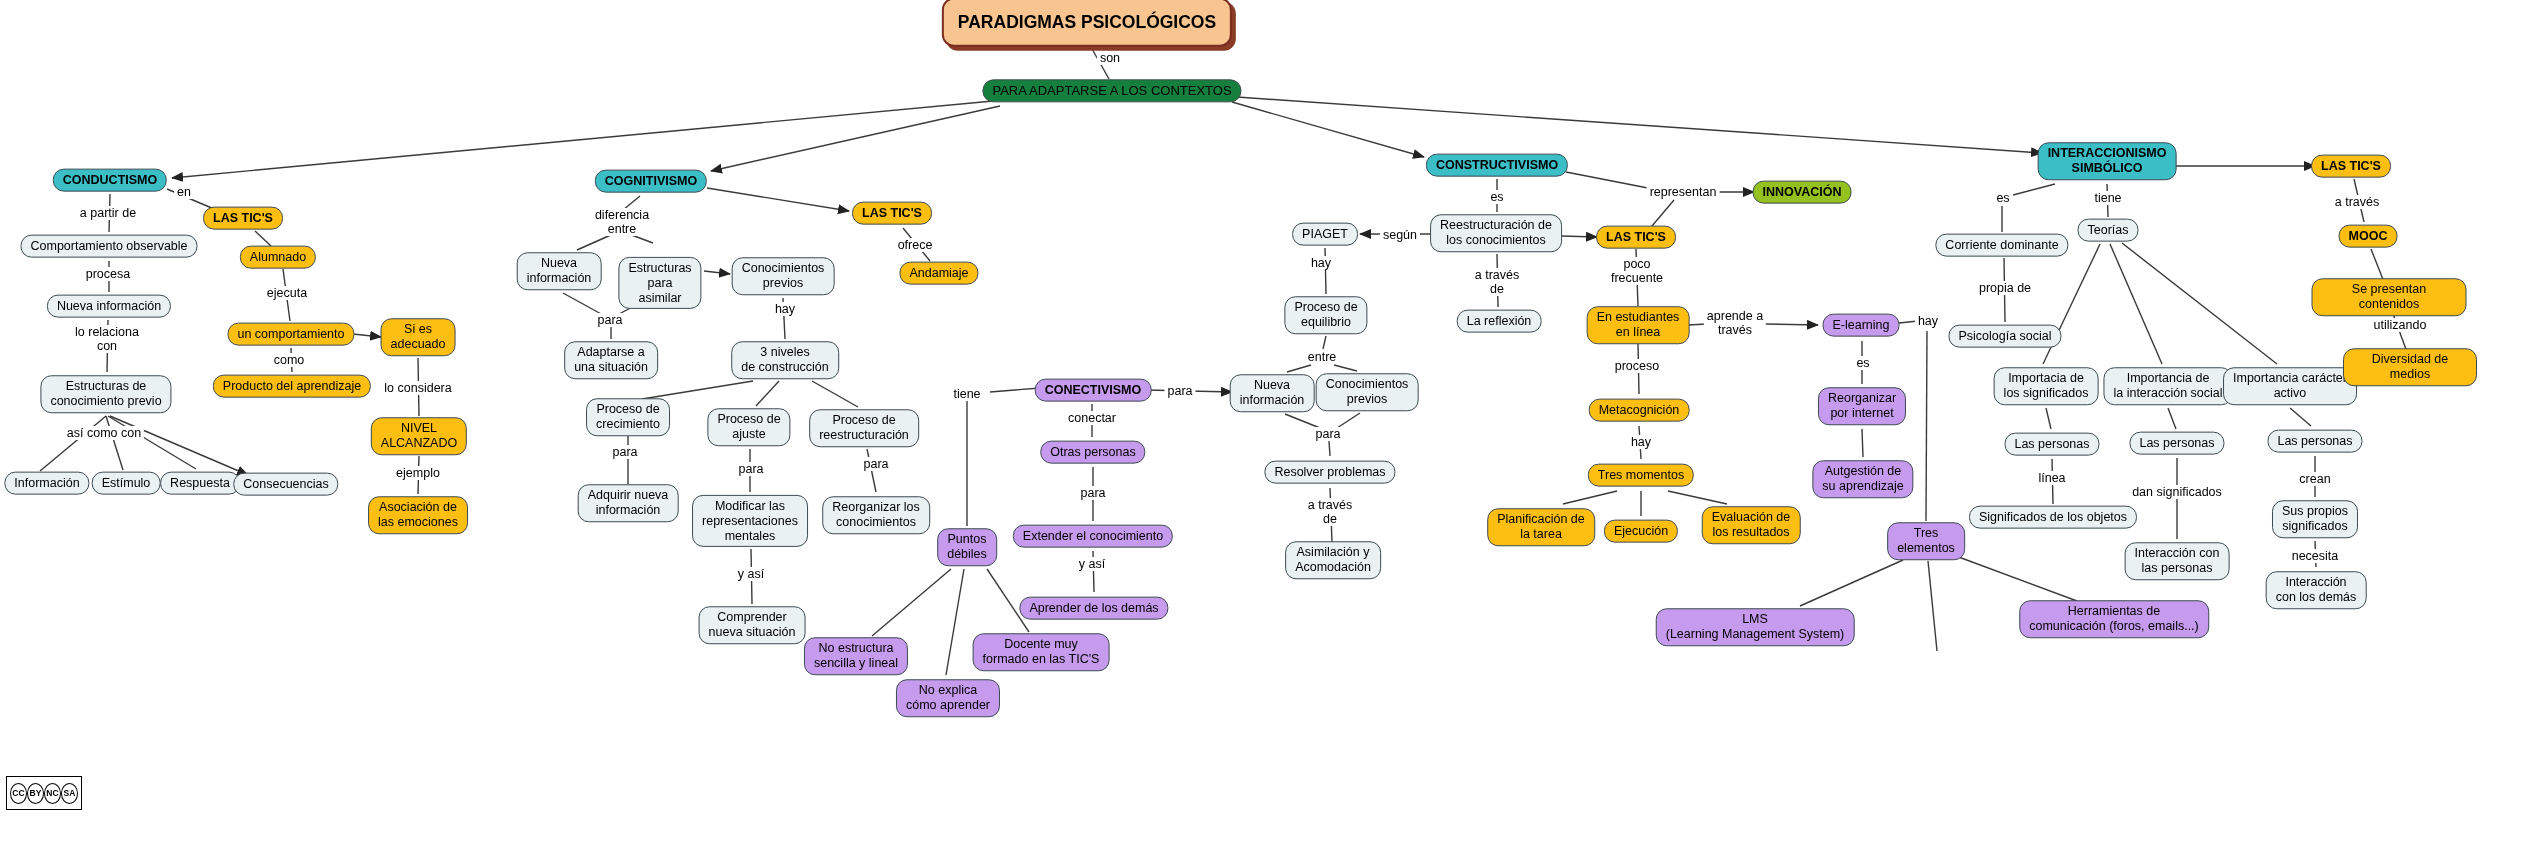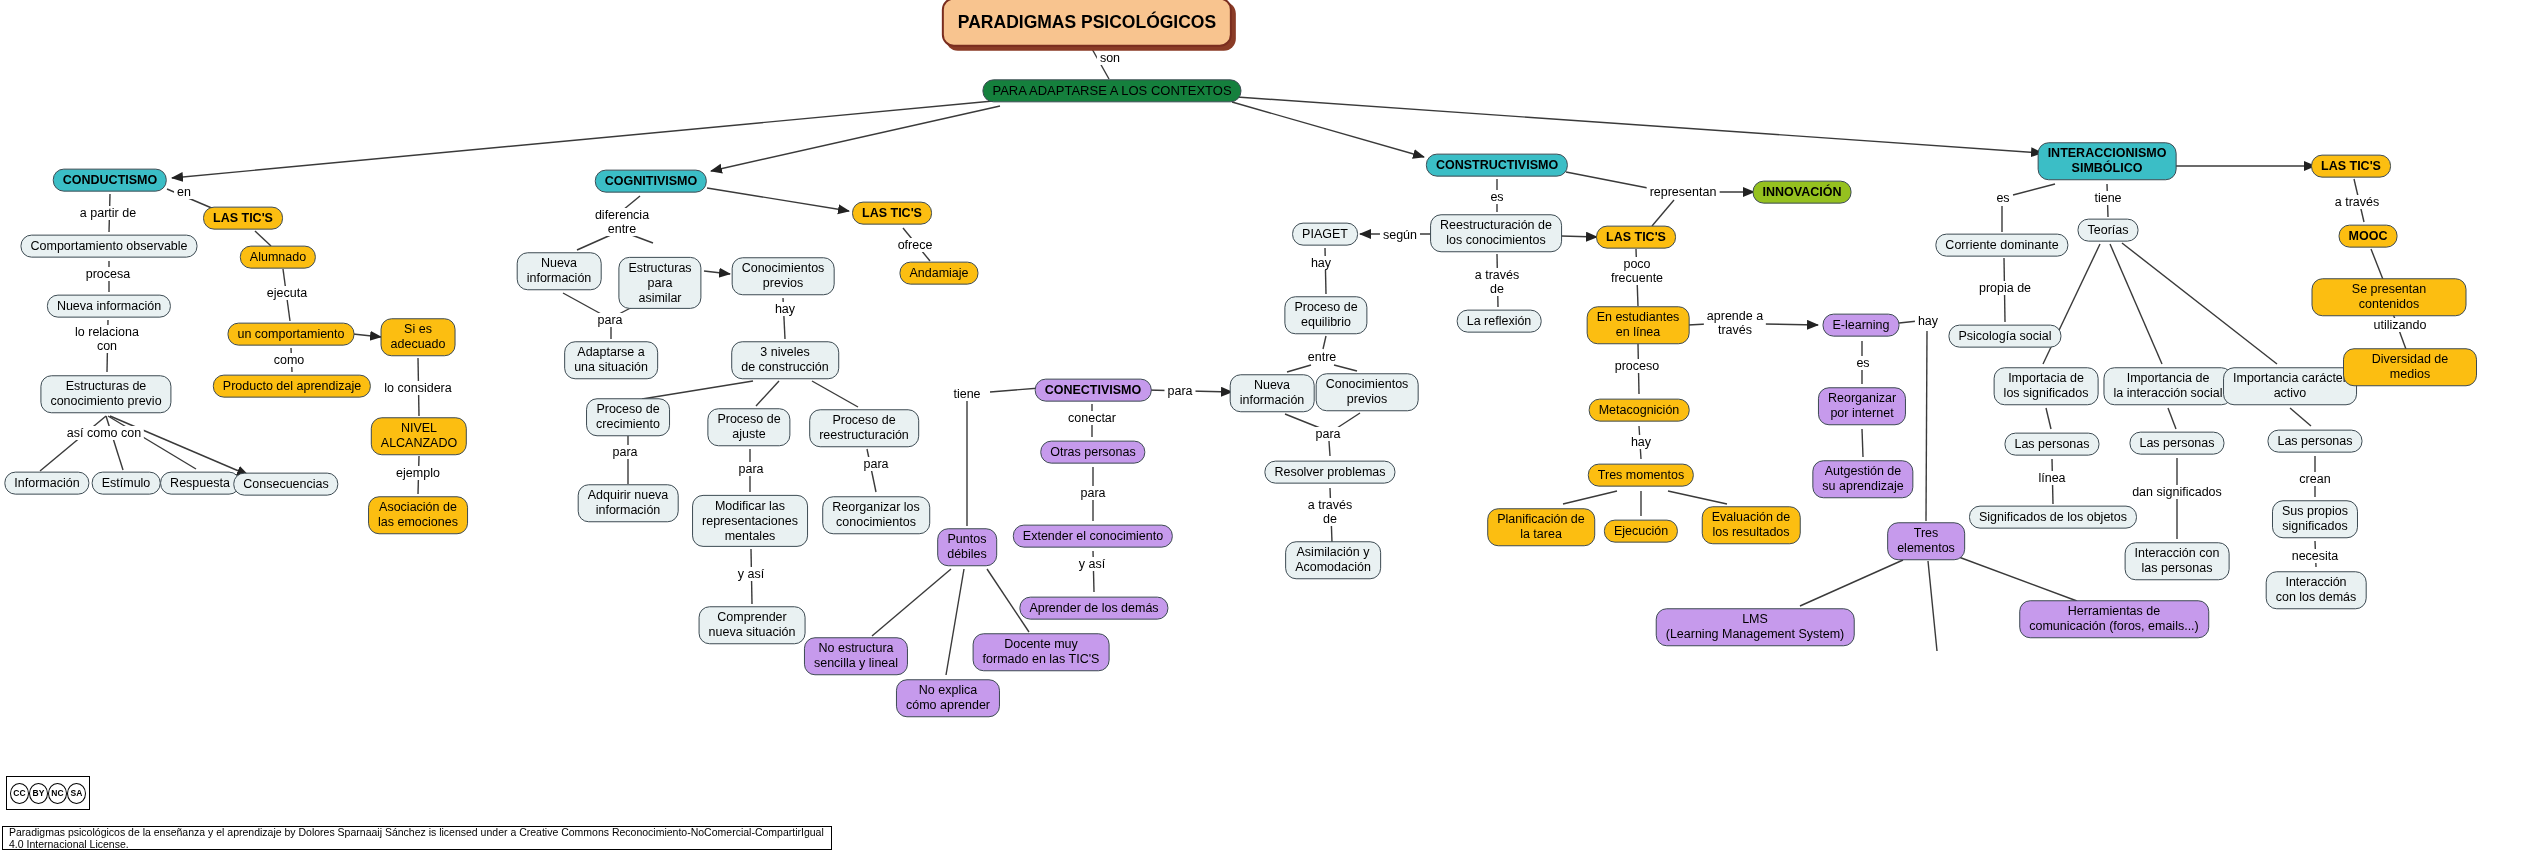--- a/index.html
+++ b/index.html
@@ -15,21 +15,21 @@
   .bold{font-weight:bold;}
   .purple{background:#C69AEC;}
   .green{background:#95C11F;font-weight:bold;}
   .lightgreen{background:#15803d;font-size:13px;}
   .title{background:#F8C48F;border:2.4px solid #7A2D1F;font-weight:bold;
     font-size:17.5px;border-radius:12px;padding:12px 14px;
     box-shadow:4px 4px 0 #8a3b26;}
   .elabel{position:absolute;transform:translate(-50%,-50%);z-index:1;
     background:#ffffff;color:#000;font-size:12.5px;line-height:1.12;
     padding:0 3px;text-align:center;white-space:pre-line;}
-  .cc-badge{position:absolute;left:6px;top:776px;width:84px;height:34px;
+  .cc-badge{position:absolute;left:6px;top:776px;width:76px;height:34px;
     border:1.6px solid #000;background:#fff;display:flex;align-items:center;
     justify-content:space-around;padding:0 3px;box-sizing:border-box;z-index:2;}
   .cc-circle{width:19px;height:19px;border:1.8px solid #000;border-radius:50%;
     display:flex;align-items:center;justify-content:center;font-size:8.5px;
     font-weight:bold;text-transform:uppercase;}
   .license-bar{position:absolute;left:2px;top:826px;width:830px;height:24px;
     border:1.2px solid #000;background:#fff;display:flex;align-items:center;
     padding:0 6px;font-size:10.5px;box-sizing:border-box;z-index:2;}
 </style>
 </head>
@@ -321,17 +321,14 @@
 <div class="node yellow bold" style="left:2368px;top:236px">MOOC</div>
 <div class="node yellow" style="left:2389px;top:297px">Se presentan contenidos</div>
 <div class="node yellow" style="left:2410px;top:367px">Diversidad de medios</div>
 
 <div class="cc-badge">
   <span class="cc-circle">cc</span>
   <span class="cc-circle">by</span>
   <span class="cc-circle">nc</span>
   <span class="cc-circle">sa</span>
 </div>
-<div class="license-bar">
-  <span>Paradigmas psicológicos de la enseñanza y el aprendizaje by Dolores Sparnaaij Sánchez is licensed under a Creative Commons Reconocimiento-NoComercial-CompartirIgual 4.0 Internacional License.</span>
+
 </div>
 
-</div>
-
 </body></html>

